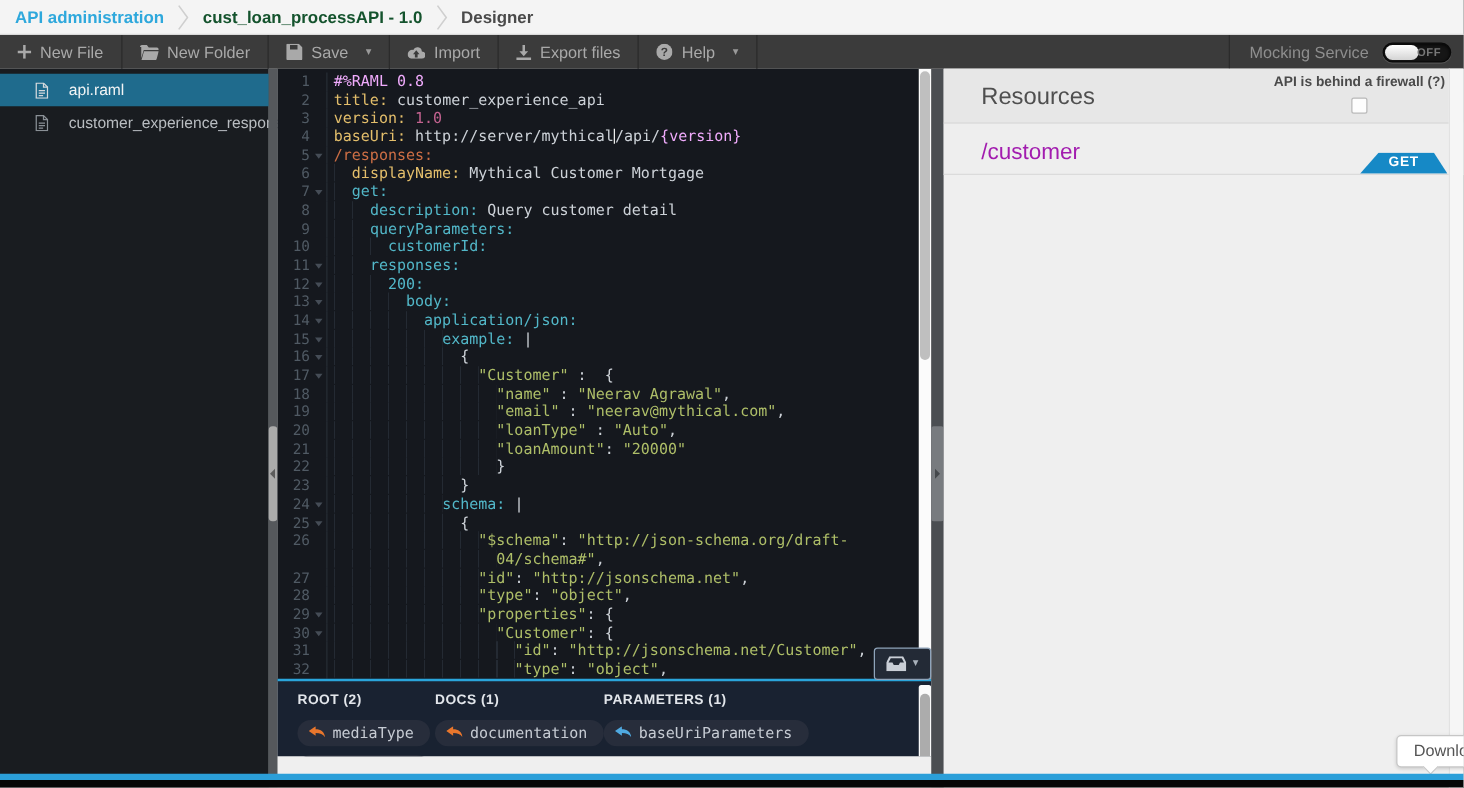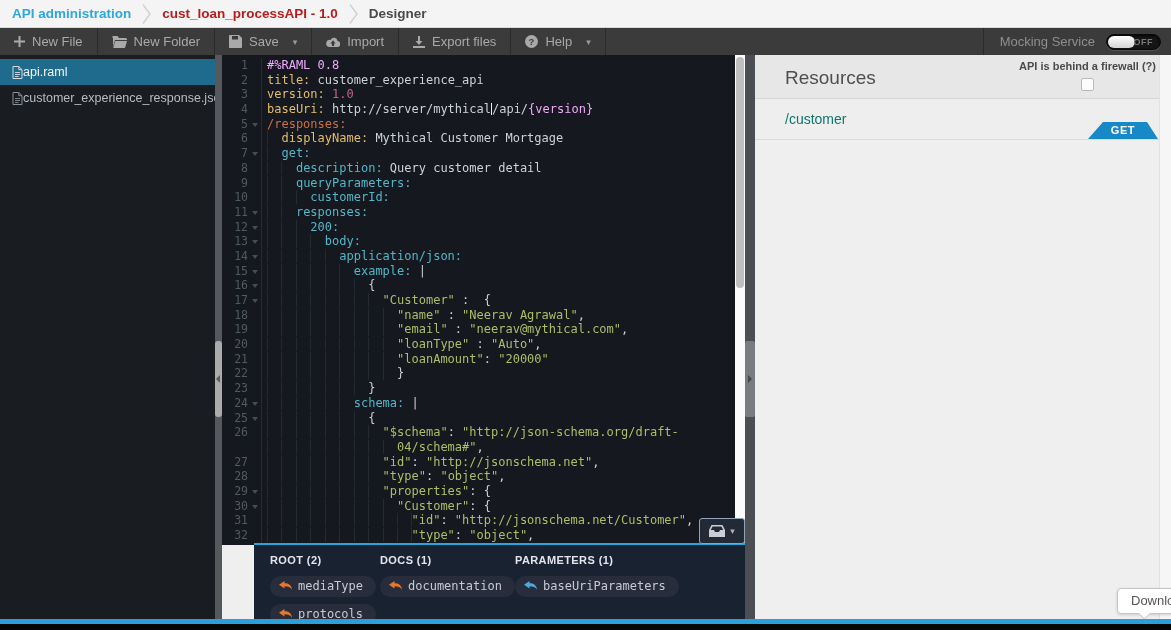--- a/index.html
+++ b/index.html
@@ -46,21 +46,21 @@
   #mock-state {
     position:absolute; right:7px; top:2px; font-size:9px; font-weight:bold;
     color:#787878; letter-spacing:.5px;
   }
   
   #sidebar {
     position:absolute; left:0; top:55px; width:215px; height:575px;
     background:#191C20; padding-top:4px;
   }
   .file-row {
-    height:26px; display:flex; align-items:center; padding-left:12px; gap:0;
+    height:26px; display:flex; align-items:center; padding-left:28px; gap:16px;
     color:#B9BDC1; font-size:12.5px; cursor:pointer; white-space:nowrap;
   }
   .file-row .ic { display:flex; color:#8A9096; }
   .file-row.selected { color:#F2F4F5; }
   .file-row.selected .ic { color:#D6DADD; }
   #sidebar-divider { position:absolute; left:215px; top:55px; width:7px; height:575px; background:#55585C; }
   #sidebar-handle {
     position:absolute; left:215px; top:341px; width:7px; height:76px;
     background:#ABABAB; border-radius:3px; cursor:col-resize;
   }
@@ -105,22 +105,22 @@
   #shelf-toggle {
     position:absolute; left:699px; top:518px; width:46px; height:26px;
     background:#232A36; border:1px solid #8FA4BA; border-radius:3px;
     display:flex; align-items:center; justify-content:center; gap:5px;
     cursor:pointer; z-index:5;
   }
   #shelf-toggle .ic { display:flex; color:#C9CED6; }
   #shelf-toggle .tb-caret { margin:0; color:#A9B1BB; }
   
   #shelf {
-    position:absolute; left:222px; top:543px; width:523px; height:87px;
-    background:#192231; border-top:2px solid #2AA5DB; overflow:hidden;margin-left:32px;
+    position:absolute; left:222px; top:543px; width:523px; height:62px;
+    background:#192231; border-top:2px solid #2AA5DB; overflow:hidden;
   }
   #shelf-inner { display:flex; padding:9px 0 0 16px; }
   .shelf-col-0 { width:110px; } .shelf-col-1 { width:135px; } .shelf-col-2 { flex:1; }
   .shelf-title { color:#E2E6EB; font-size:11px; font-weight:bold; letter-spacing:.4px; margin-bottom:10px; }
   .pill {
     display:flex; align-items:center; gap:6px; width:fit-content;
     background:#272D3B; border-radius:11px; padding:3px 13px 4px 9px; margin-bottom:7px;
     font-family:"DejaVu Sans Mono", monospace; font-size:12px; color:#C6CBD3; cursor:pointer;
   }
   .pill .ic { display:flex; }
@@ -140,21 +140,21 @@
     border-left:4px solid #45484C;
   }
   
   #right-panel { position:absolute; left:755px; top:55px; width:416px; height:575px; background:#EFEFEF; }
   #rp-header { position:relative; height:44px; background:#E7E7E7; border-bottom:1px solid #D6D6D6; }
   #rp-title { position:absolute; left:30px; top:12px; font-size:19px; color:#4F4F4F; }
   #firewall { position:absolute; top:5px; right:15px; display:flex; align-items:center; gap:6px;flex-direction:column; }
   #firewall-label { font-size:11px; font-weight:bold; color:#4A4A4A; }
   #firewall-checkbox { width:13px; height:13px; background:#FDFDFD; border:1px solid #B9B9B9; border-radius:2px; cursor:pointer; }
   .resource-row { position:relative; height:41px; background:#EEEEEE; border-bottom:1px solid #DBDBDB; }
-  .res-path { position:absolute; left:30px; top:12px; font-size:14px; color:#0f766e; }
+  .res-path { position:absolute; left:30px; top:12px; font-size:18px; color:#a21caf; }
   .method-badge {
     position:absolute; right:13px; bottom:0; width:70px; height:17px;
     color:#FFF; font-size:11px; font-weight:bold; text-align:center; line-height:17px;
     letter-spacing:.6px; cursor:pointer;
     clip-path:polygon(15px 0, calc(100% - 11px) 0, 100% 100%, 0 100%);
   }
   #rp-scroll { position:absolute; right:0; top:0; width:12px; height:100%; background:#F6F6F6; border-left:1px solid #E2E2E2; }
   
   #download-tooltip {
     position:absolute; left:1117px; top:588px; height:26px; width:92px;
@@ -176,21 +176,21 @@
 
 <div id="stage">
 
   <div id="breadcrumb-bar">
       <span class="crumb crumb-link" style="color: rgb(46, 168, 220);">API administration</span>
       <span class="crumb-sep">
         <svg width="9" height="22" viewBox="0 0 9 22">
           <path d="M1 1.5 8 11 1 20.5" fill="none" stroke="#CFCFCF" stroke-width="1.3"></path>
         </svg>
       </span>
-      <span class="crumb crumb-link" style="color: #b91c1c;">cust_loan_processAPI - 1.0</span>
+      <span class="crumb crumb-link" style="color: #14532d;">cust_loan_processAPI - 1.0</span>
       <span class="crumb-sep">
         <svg width="9" height="22" viewBox="0 0 9 22">
           <path d="M1 1.5 8 11 1 20.5" fill="none" stroke="#CFCFCF" stroke-width="1.3"></path>
         </svg>
       </span>
       <span class="crumb crumb-current">Designer</span>
     </div>
 
   <div id="toolbar">
     <div id="toolbar-buttons" style="display:flex;align-items:stretch;">

